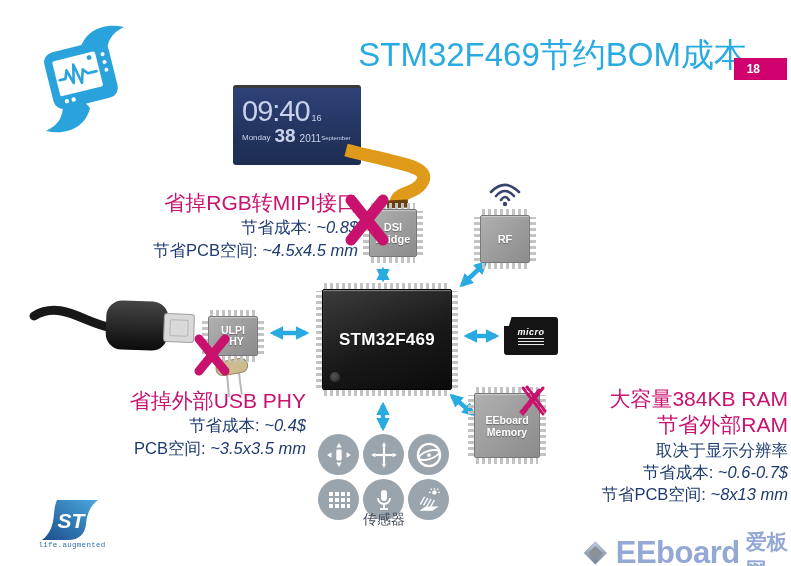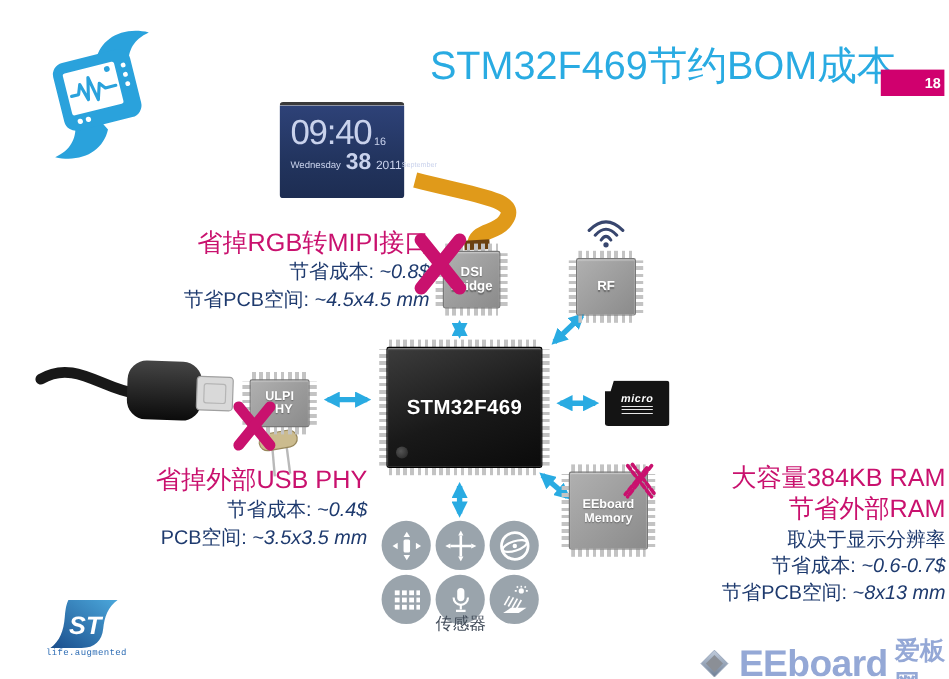--- a/index.html
+++ b/index.html
@@ -2,24 +2,24 @@
 <html><head>
 <meta charset="utf-8">
 <style>
   html,body{margin:0;padding:0;background:#fff;}
   body{font-family:"Liberation Sans","DejaVu Sans",sans-serif;}
   #slide{position:relative;width:791px;height:566px;background:#fff;overflow:hidden;}
   .abs{position:absolute;}
 
   
   .title{left:232px;top:33px;width:515px;text-align:right;font-size:33px;color:#29ABE2;letter-spacing:0px;white-space:nowrap;}
-  .page-badge{left:734px;top:58px;width:53px;height:22px;background:#D0006E;color:#fff;font-size:12px;font-weight:bold;display:flex;align-items:center;justify-content:flex-end;padding-right:3px;box-sizing:border-box;}
-
-  
-  .display{left:233px;top:85px;width:104px;height:80px;background:linear-gradient(180deg,#2e4278 0%,#22345e 60%,#1d2d52 100%);border-radius:3px;border-top:3px solid #3a3a3a;box-sizing:border-box;color:#c9d2ec;padding:8px 8px 0 9px;}
+  .page-badge{left:734px;top:58px;width:53px;height:22px;background:#D0006E;color:#fff;font-size:12px;font-weight:bold;display:flex;align-items:center;justify-content:flex-end;padding-right:27px;box-sizing:border-box;}
+
+  
+  .display{left:233px;top:85px;width:128px;height:80px;background:linear-gradient(180deg,#2e4278 0%,#22345e 60%,#1d2d52 100%);border-radius:3px;border-top:3px solid #3a3a3a;box-sizing:border-box;color:#c9d2ec;padding:8px 8px 0 9px;}
   .clock-row1{display:flex;align-items:flex-start;}
   .clock-time{font-size:29px;line-height:30px;letter-spacing:-1px;font-weight:normal;}
   .clock-sec{font-size:9px;margin-top:17px;margin-left:2px;}
   .clock-row2{display:flex;align-items:flex-end;margin-top:1px;gap:4px;}
   .clock-weekday{font-size:8px;padding-bottom:3px;}
   .clock-day{font-size:19px;font-weight:bold;line-height:18px;}
   .clock-col{display:flex;flex-direction:row;line-height:1;padding-bottom:1px;}
   .clock-year{font-size:10px;}
   .clock-month{font-size:6px;margin-top:1px;}
 
@@ -86,21 +86,21 @@
 
   <div class="abs title">STM32F469节约BOM成本</div>
   <div class="abs page-badge">18</div>
 
   <div class="abs display">
     <div class="clock-row1">
       <span class="clock-time">09:40</span>
       <span class="clock-sec">16</span>
     </div>
     <div class="clock-row2">
-      <span class="clock-weekday">Wednesday</span>
+      <span class="clock-weekday">Monday</span>
       <span class="clock-day">38</span>
       <span class="clock-col">
         <span class="clock-year">2011</span>
         <span class="clock-month">September</span>
       </span>
     </div>
   </div>
 
   <svg class="abs" style="left:0;top:0;z-index:2;" width="791" height="566" viewBox="0 0 791 566">
 

